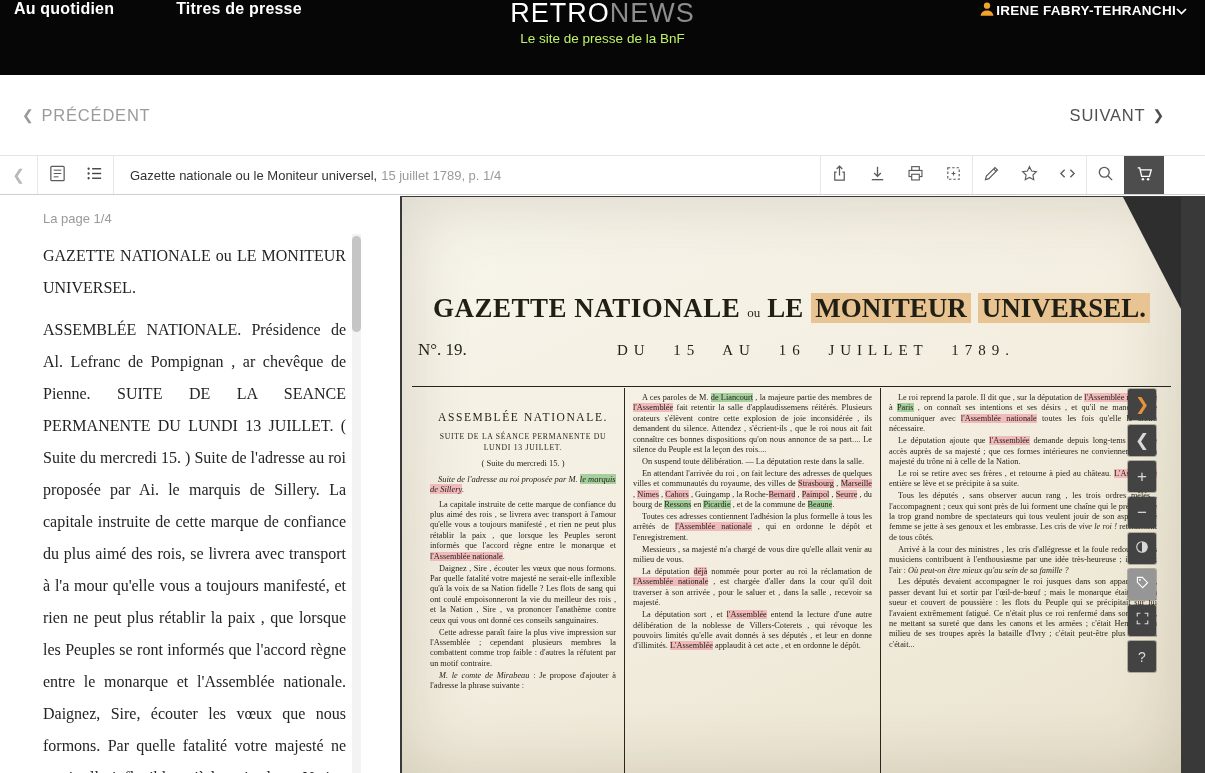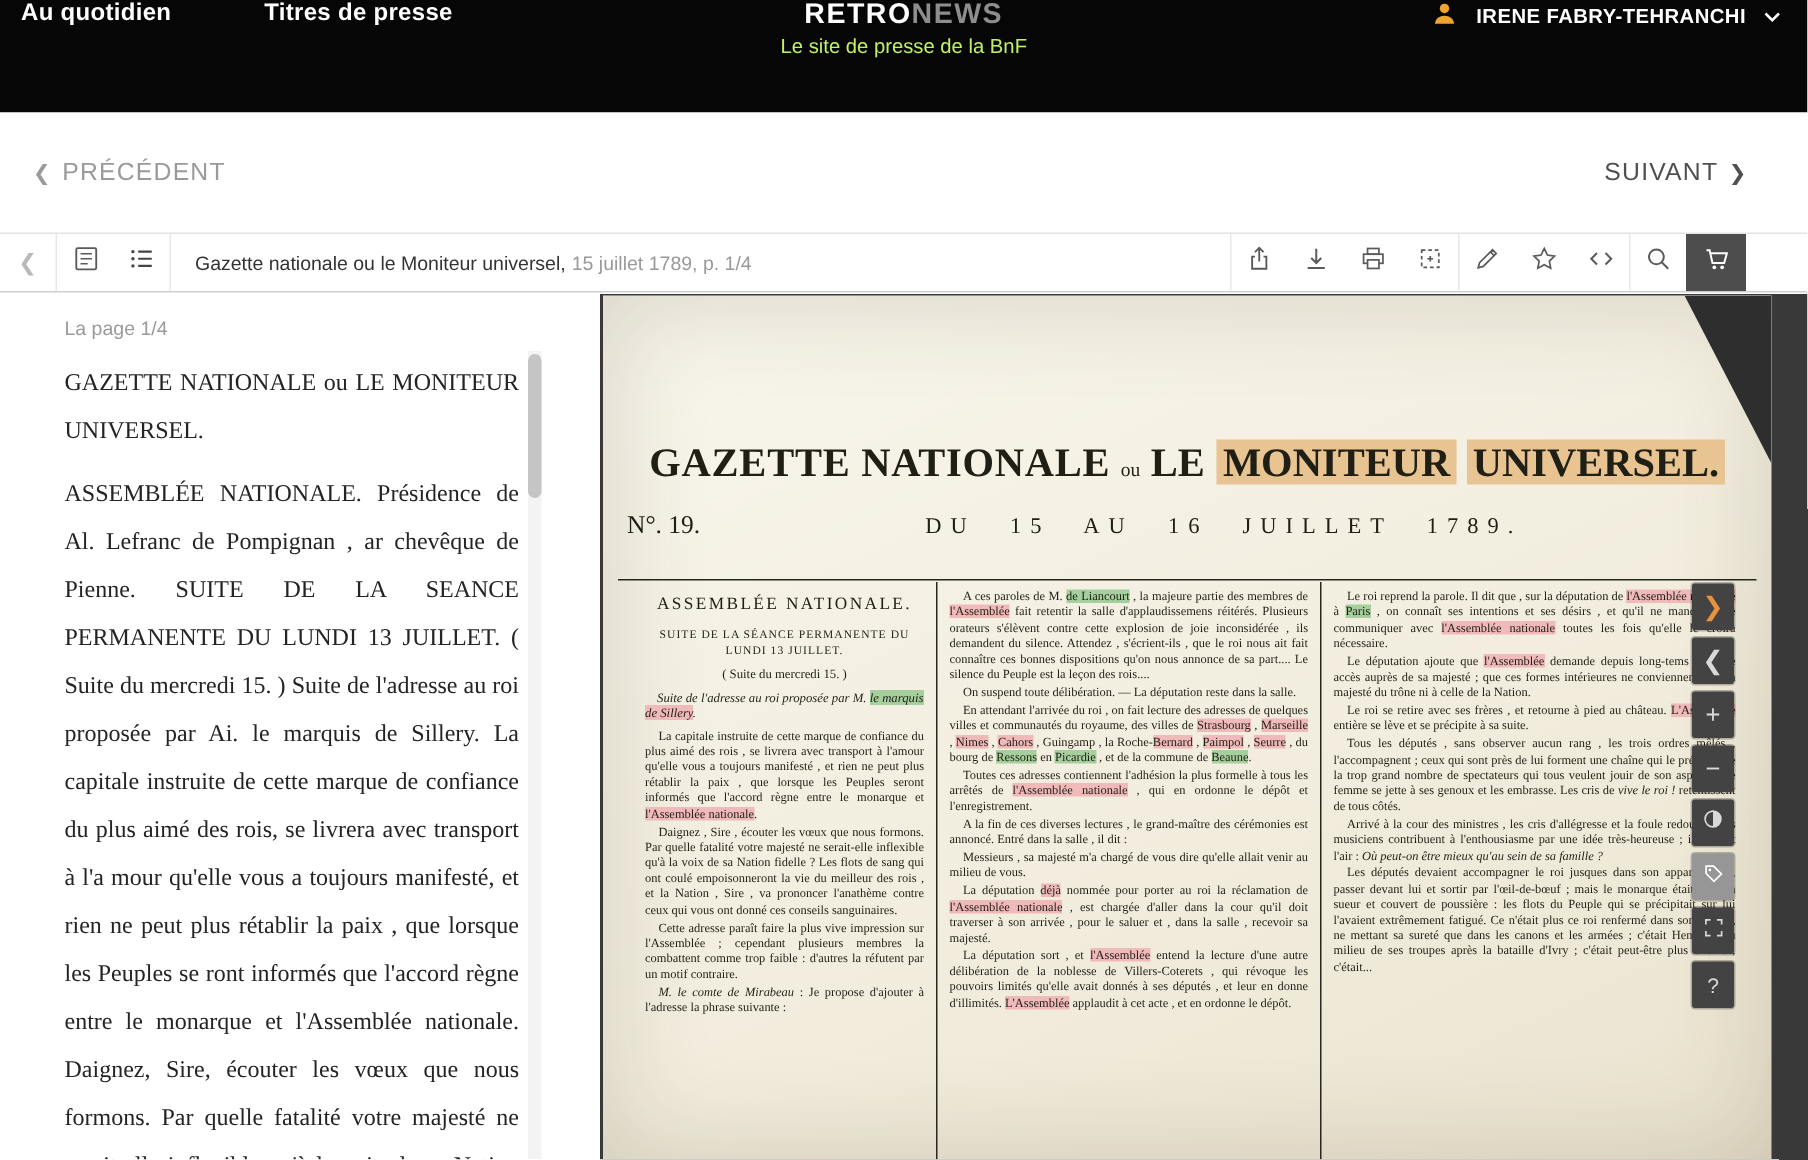--- a/index.html
+++ b/index.html
@@ -5,24 +5,24 @@
   * { box-sizing: border-box; margin: 0; padding: 0; }
   html,body { width:1205px; height:773px; overflow:hidden; }
   body { font-family:"Liberation Sans","DejaVu Sans",sans-serif; background:#fff; }
   .app { position:relative; width:1205px; height:773px; }
 
   
   .topbar { position:absolute; top:0; left:0; right:0; height:75px; background:#060606; display:flex; align-items:flex-start; }
   .topnav { display:flex; gap:62px; padding-left:14px; }
   .topnav-item { color:#fff; font-size:16px; font-weight:700; letter-spacing:.2px; cursor:pointer; text-decoration:none; }
   .logo { position:absolute; left:50%; transform:translateX(-50%); text-align:center; cursor:pointer; }
-  .logo-word { font-size:19px; font-weight:700; letter-spacing:1px; color:#fff; line-height:1; }
+  .logo-word { font-size:27px; font-weight:400; letter-spacing:1px; color:#fff; line-height:1; }
   .logo-news { color:#8d8d8d; }
   .logo-sub { font-size:13.5px; color:#bef264; margin-top:4px; }
-  .user { position:absolute; right:18px; display:flex; align-items:center; gap:12px; color:#fff; font-size:13.5px; font-weight:700; letter-spacing:.3px; cursor:pointer; }
+  .user { position:absolute; right:18px; display:flex; align-items:center; gap:0; color:#fff; font-size:13.5px; font-weight:700; letter-spacing:.3px; cursor:pointer; }
 
   
   .navrow { position:absolute; top:75px; left:0; right:0; height:80px; background:#fff; display:flex; align-items:center; }
   .prevbtn { position:absolute; left:22px; color:#9a9a9a; font-size:16.5px; letter-spacing:.8px; cursor:pointer; display:flex; align-items:center; gap:7px; text-decoration:none; }
   .nextbtn { position:absolute; right:40px; color:#4f4f4f; font-size:16.5px; letter-spacing:.8px; cursor:pointer; display:flex; align-items:center; gap:7px; text-decoration:none; }
   .chev { font-size:14px; }
   .issue-title { margin:0 auto; font-size:17px; }
   .issue-title .t1 { color:#1c1c1c; }
   .issue-title .t2 { color:#9a9a9a; }
 
@@ -66,21 +66,21 @@
   .np-no { font-size:17px; }
   .np-date { flex:1; text-align:center; font-size:15px; letter-spacing:6px; word-spacing:13px; }
   .np-rule { position:absolute; left:10px; right:10px; top:189px; border-top:1.6px solid #26251b; }
   .np-cols { position:absolute; top:191px; left:10px; right:10px; bottom:0; display:flex; }
   .np-col { overflow:hidden; padding:5px 8px 0; font-size:8.3px; line-height:10.4px; }
   .np-col.c1 { flex:0 0 212px; padding-left:18px; }
   .np-col.c2 { flex:0 0 256px; }
   .np-col.c3 { flex:1; padding-right:14px; }
   .np-col + .np-col { border-left:1px solid #28271d; }
   .blk.p { text-align:justify; text-indent:9px; margin-bottom:1.5px; }
-  .blk.hmain { text-align:center; font-size:11.5px; letter-spacing:1.6px; margin:5px 0 10px; }
+  .blk.hmain { text-align:center; font-size:11.5px; letter-spacing:1.6px; margin:19px 0 10px; }
   .blk.ital-c { font-style:italic; text-align:center; font-size:9px; margin-bottom:7px; line-height:11.5px; }
   .blk.caps { text-align:center; font-size:7.7px; letter-spacing:.7px; margin:3px 4px 5px; line-height:10.5px; }
   .blk.ital-cc { text-align:center; font-size:8.5px; margin:3px 0 5px; }
   .blk.ital-l { font-style:italic; font-size:8.5px; margin:3px 0 5px; text-indent:8px; }
   .hl-g { background:#a5cf9c; }
   .hl-p { background:#f0b9ba; }
   .hl-i { font-style:italic; background:none; }
 
   
   .side-tools { position:absolute; top:193px; right:49px; width:28px; display:flex; flex-direction:column; gap:5px; z-index:6; }
@@ -246,21 +246,20 @@
               <div class="blk p"><span>La capitale instruite de cette marque de confiance du plus aimé des rois , se livrera avec transport à l'amour qu'elle vous a toujours manifesté , et rien ne peut plus rétablir la paix , que lorsque les Peuples seront informés que l'accord règne entre le monarque et </span><span class="hl-p">l'Assemblée nationale</span><span>.</span></div>
               <div class="blk p"><span>Daignez , Sire , écouter les vœux que nous formons. Par quelle fatalité votre majesté ne serait-elle inflexible qu'à la voix de sa Nation fidelle ? Les flots de sang qui ont coulé empoisonneront la vie du meilleur des rois , et la Nation , Sire , va prononcer l'anathème contre ceux qui vous ont donné ces conseils sanguinaires.</span></div>
               <div class="blk p"><span>Cette adresse paraît faire la plus vive impression sur l'Assemblée ; cependant plusieurs membres la combattent comme trop faible : d'autres la réfutent par un motif contraire.</span></div>
               <div class="blk p"><span class="hl-i">M. le comte de Mirabeau</span><span> : Je propose d'ajouter à l'adresse la phrase suivante :</span></div>
             </div>
           <div class="np-col c2">
               <div class="blk p"><span>A ces paroles de M. </span><span class="hl-g">de Liancourt</span><span> , la majeure partie des membres de </span><span class="hl-p">l'Assemblée</span><span> fait retentir la salle d'applaudissemens réitérés. Plusieurs orateurs s'élèvent contre cette explosion de joie inconsidérée , ils demandent du silence. Attendez , s'écrient-ils , que le roi nous ait fait connaître ces bonnes dispositions qu'on nous annonce de sa part.... Le silence du Peuple est la leçon des rois....</span></div>
               <div class="blk p"><span>On suspend toute délibération. — La députation reste dans la salle.</span></div>
               <div class="blk p"><span>En attendant l'arrivée du roi , on fait lecture des adresses de quelques villes et communautés du royaume, des villes de </span><span class="hl-p">Strasbourg</span><span> , </span><span class="hl-p">Marseille</span><span> , </span><span class="hl-p">Nimes</span><span> , </span><span class="hl-p">Cahors</span><span> , Guingamp , la Roche-</span><span class="hl-p">Bernard</span><span> , </span><span class="hl-p">Paimpol</span><span> , </span><span class="hl-p">Seurre</span><span> , du bourg de </span><span class="hl-g">Ressons</span><span> en </span><span class="hl-g">Picardie</span><span> , et de la commune de </span><span class="hl-g">Beaune</span><span>.</span></div>
               <div class="blk p"><span>Toutes ces adresses contiennent l'adhésion la plus formelle à tous les arrêtés de </span><span class="hl-p">l'Assemblée nationale</span><span> , qui en ordonne le dépôt et l'enregistrement.</span></div>
-              <div class="blk p"><span>A la fin de ces diverses lectures , le grand-maître des cérémonies est annoncé. Entré dans la salle , il dit :</span></div>
               <div class="blk p"><span>Messieurs , sa majesté m'a chargé de vous dire qu'elle allait venir au milieu de vous.</span></div>
               <div class="blk p"><span>La députation </span><span class="hl-p">déjà</span><span> nommée pour porter au roi la réclamation de </span><span class="hl-p">l'Assemblée nationale</span><span> , est chargée d'aller dans la cour qu'il doit traverser à son arrivée , pour le saluer et , dans la salle , recevoir sa majesté.</span></div>
               <div class="blk p"><span>La députation sort , et </span><span class="hl-p">l'Assemblée</span><span> entend la lecture d'une autre délibération de la noblesse de Villers-Coterets , qui révoque les pouvoirs limités qu'elle avait donnés à ses députés , et leur en donne d'illimités. </span><span class="hl-p">L'Assemblée</span><span> applaudit à cet acte , et en ordonne le dépôt.</span></div>
             </div>
           <div class="np-col c3">
               <div class="blk p"><span>Le roi reprend la parole. Il dit que , sur la députation de </span><span class="hl-p">l'Assemblée nationale</span><span> à </span><span class="hl-g">Paris</span><span> , on connaît ses intentions et ses désirs , et qu'il ne manquera de communiquer avec </span><span class="hl-p">l'Assemblée nationale</span><span> toutes les fois qu'elle le croira nécessaire.</span></div>
               <div class="blk p"><span>Le députation ajoute que </span><span class="hl-p">l'Assemblée</span><span> demande depuis long-tems un libre accès auprès de sa majesté ; que ces formes intérieures ne conviennent ni à la majesté du trône ni à celle de la Nation.</span></div>
               <div class="blk p"><span>Le roi se retire avec ses frères , et retourne à pied au château. </span><span class="hl-p">L'Assemblée</span><span> entière se lève et se précipite à sa suite.</span></div>
               <div class="blk p"><span>Tous les députés , sans observer aucun rang , les trois ordres mêlés , l'accompagnent ; ceux qui sont près de lui forment une chaîne qui le préserve de la trop grand nombre de spectateurs qui tous veulent jouir de son aspect. Une femme se jette à ses genoux et les embrasse. Les cris de </span><span class="hl-i">vive le roi !</span><span> retentissent de tous côtés.</span></div>
               <div class="blk p"><span>Arrivé à la cour des ministres , les cris d'allégresse et la foule redouble , les musiciens contribuent à l'enthousiasme par une idée très-heureuse ; ils jouent l'air : </span><span class="hl-i">Où peut-on être mieux qu'au sein de sa famille ?</span></div>

